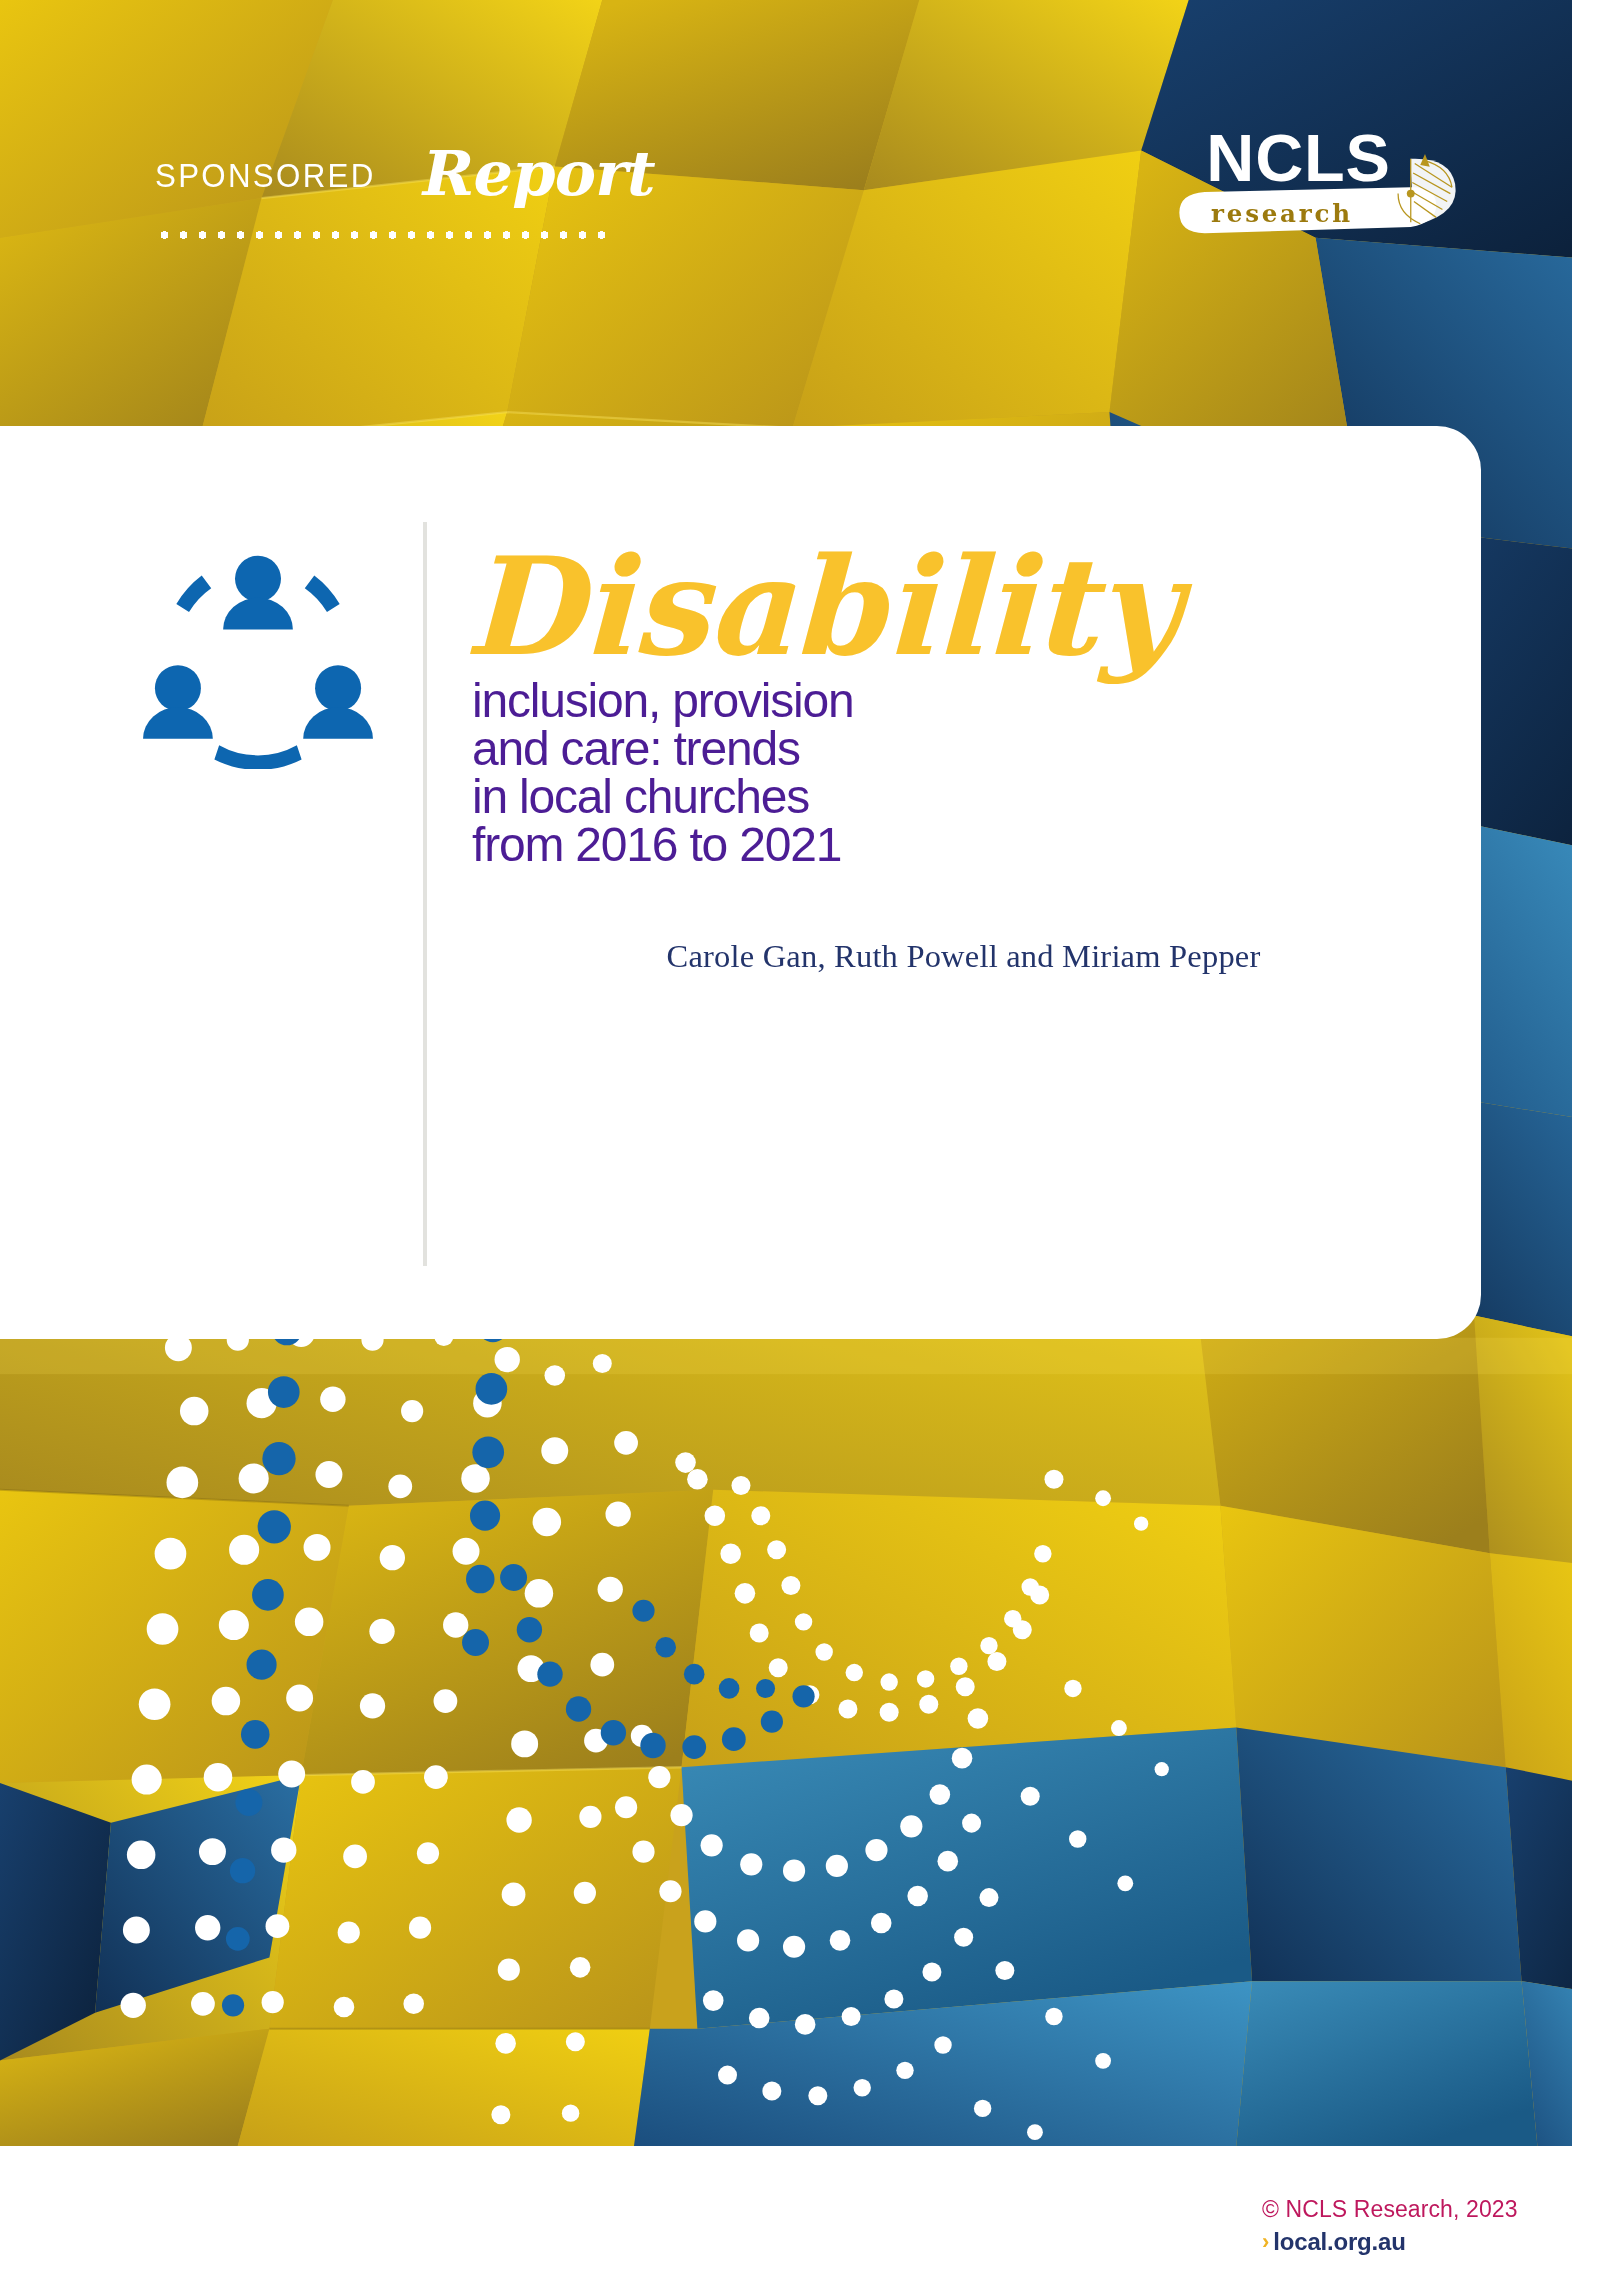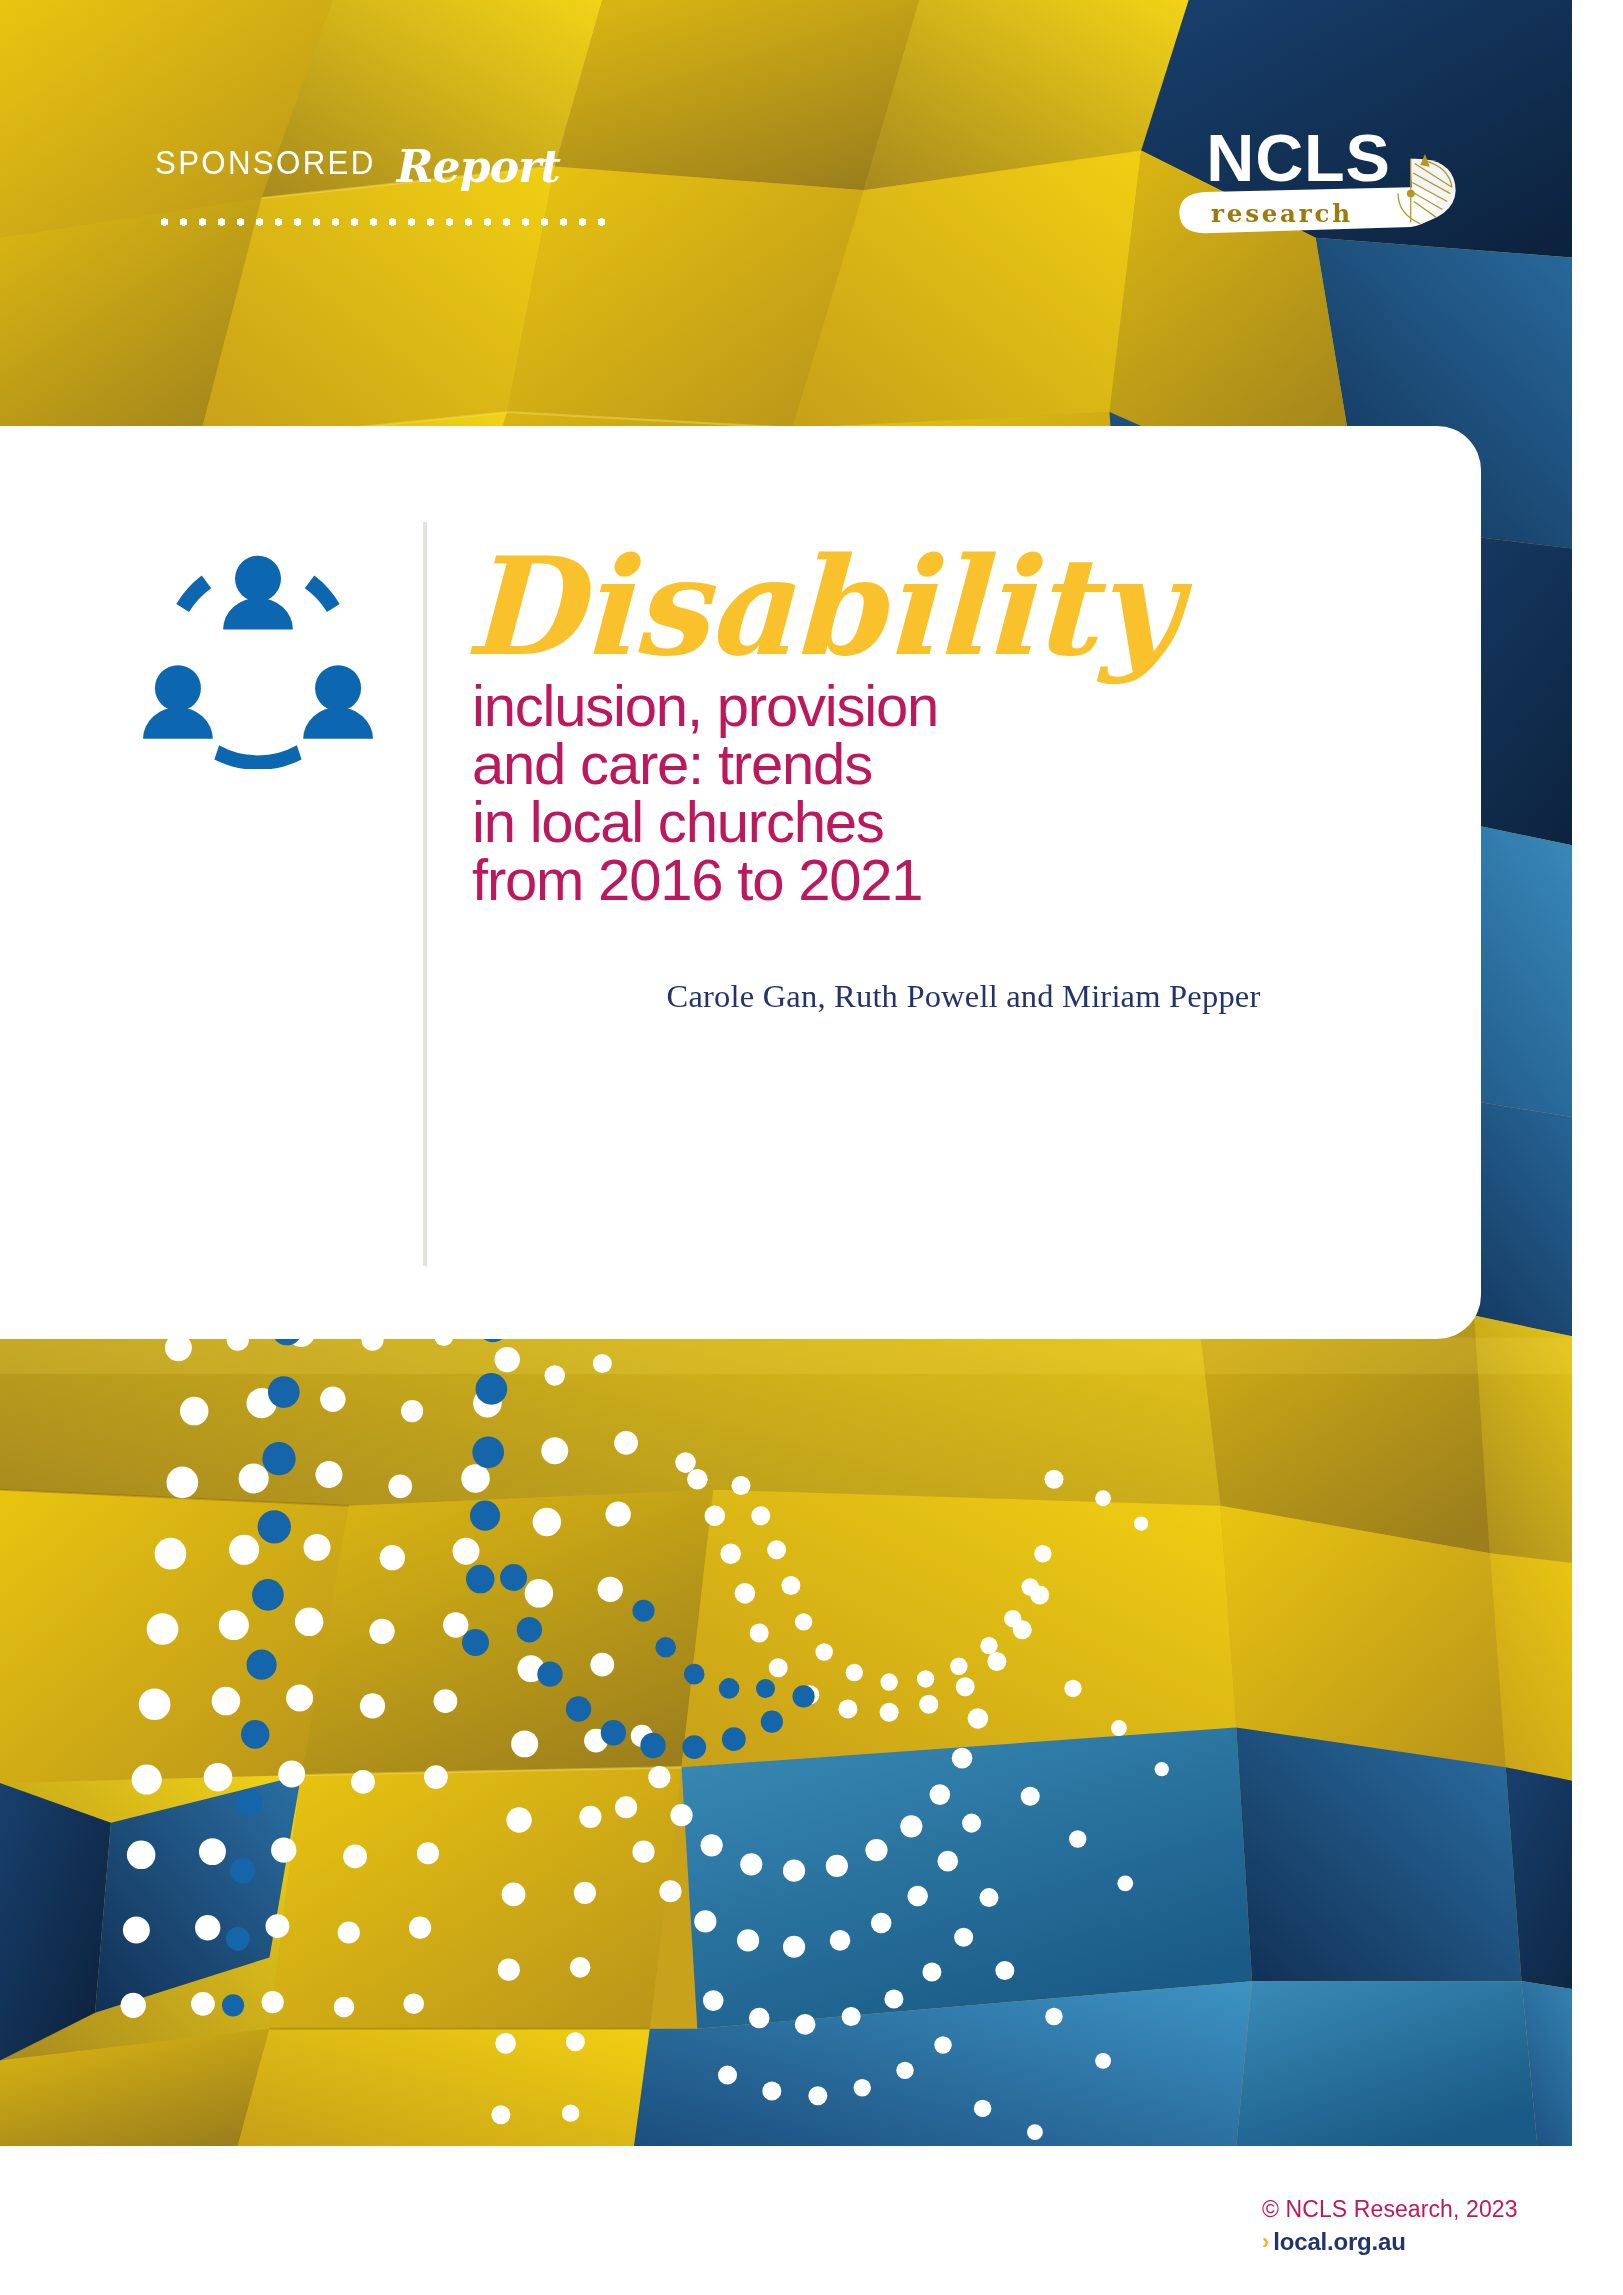--- a/index.html
+++ b/index.html
@@ -57,25 +57,25 @@
     color: #ffffff;
     font-size: 34px;
     font-weight: 400;
     letter-spacing: 2.5px;
     font-family: "Liberation Sans", sans-serif;
     transform: scaleX(0.92);
     transform-origin: left center;
   }
   .report-word {
     color: #ffffff;
-    font-size: 44px;
+    font-size: 62px;
     font-family: "DejaVu Serif", serif;
     font-style: italic;
     font-weight: 700;
-    margin-left: 2px;
+    margin-left: 28px;
     line-height: 0.8;
     position: relative;
     top: 8px;
     letter-spacing: -0.8px;
   }
   .dotted-rule {
     margin-top: 36px;
     width: 460px;
     height: 8px;
     background-image: radial-gradient(circle closest-side, #ffffff 98%, transparent 100%);
@@ -127,24 +127,24 @@
     font-weight: 700;
     font-size: 135px;
     line-height: 0.94;
     letter-spacing: -1.6px;
     margin: 0 0 6.3px 0;
     transform: skewX(-4deg);
     transform-origin: left bottom;
     display: block;
   }
   .title-main {
-    color: #be185d;
+    color: #4c1d95;
     font-family: "Liberation Sans", sans-serif;
     font-weight: 400;
-    font-size: 58px;
+    font-size: 48px;
     line-height: 1.0;
     letter-spacing: -1.2px;
     margin: 0;
     white-space: pre-line;
   }
   .authors {
     color: #23346b;
     font-family: Liberation Serif, serif;
     font-weight: 400;
     font-size: 32.5px;

